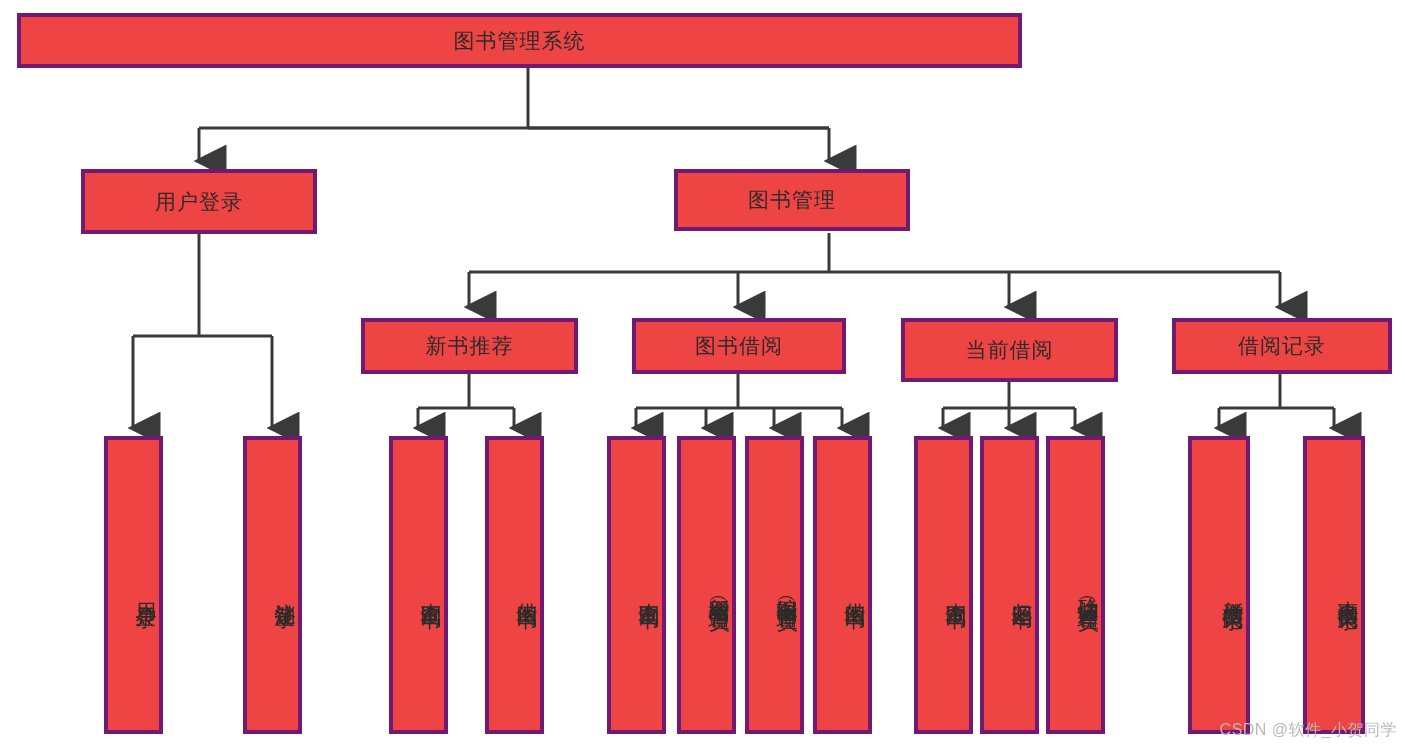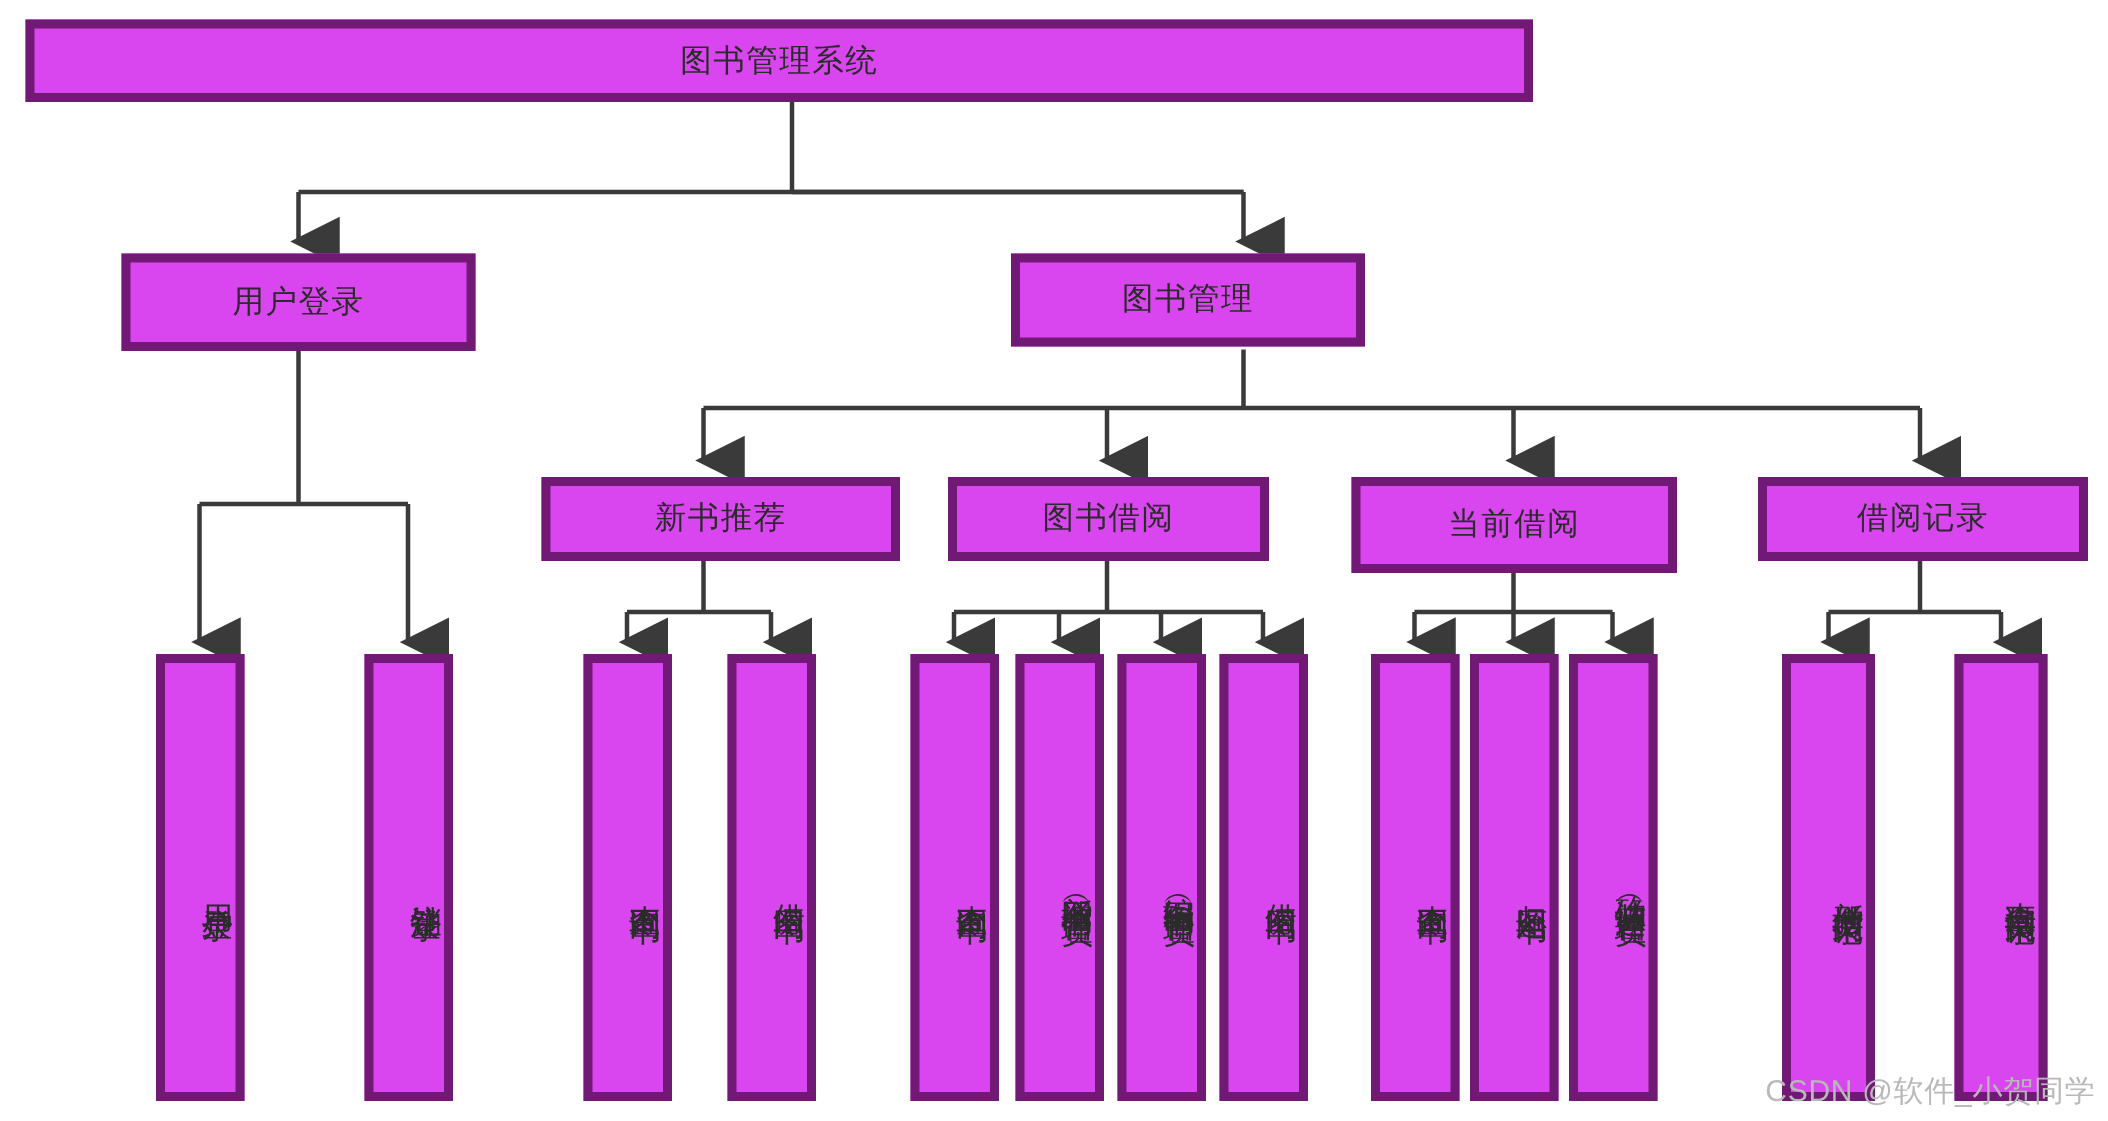--- a/index.html
+++ b/index.html
@@ -22,22 +22,22 @@
     position: absolute;
     left: 0;
     top: 0;
     width: 1405px;
     height: 747px;
     pointer-events: none;
   }
   .node {
     position: absolute;
     box-sizing: border-box;
-    background: #d946ef;
-    border: 6px solid #701a75;
+    background: #ef4444;
+    border: 4px solid #701a75;
     display: flex;
     align-items: center;
     justify-content: center;
     color: #2b2b2b;
     z-index: 2;
   }
   .node.horiz {
     font-size: 21px;
     letter-spacing: 1px;
     line-height: 1.2;
@@ -55,21 +55,21 @@
   }
   .node.vert .vtext {
     writing-mode: vertical-rl;
     text-orientation: upright;
     display: block;
   }
   #watermark {
     position: absolute;
     right: 8px;
     bottom: 6px;
-    font-size: 20px;
+    font-size: 16px;
     color: #b9b9b9;
     letter-spacing: 0.5px;
     z-index: 5;
     white-space: nowrap;
   }
 </style>
 </head>
 <body>
 
 <div id="diagram">
@@ -131,21 +131,21 @@
     <span>图书管理系统</span>
   </div>
 
   <div class="node horiz" style="left:81px; top:169px; width:236px; height:65px;">
     <span>用户登录</span>
   </div>
   <div class="node horiz" style="left:674px; top:169px; width:236px; height:62px;">
     <span>图书管理</span>
   </div>
 
-  <div class="node horiz" style="left:361px; top:318px; width:239px; height:56px;">
+  <div class="node horiz" style="left:361px; top:318px; width:217px; height:56px;">
     <span>新书推荐</span>
   </div>
   <div class="node horiz" style="left:632px; top:318px; width:214px; height:56px;">
     <span>图书借阅</span>
   </div>
   <div class="node horiz" style="left:901px; top:318px; width:217px; height:64px;">
     <span>当前借阅</span>
   </div>
   <div class="node horiz" style="left:1172px; top:318px; width:220px; height:56px;">
     <span>借阅记录</span>

